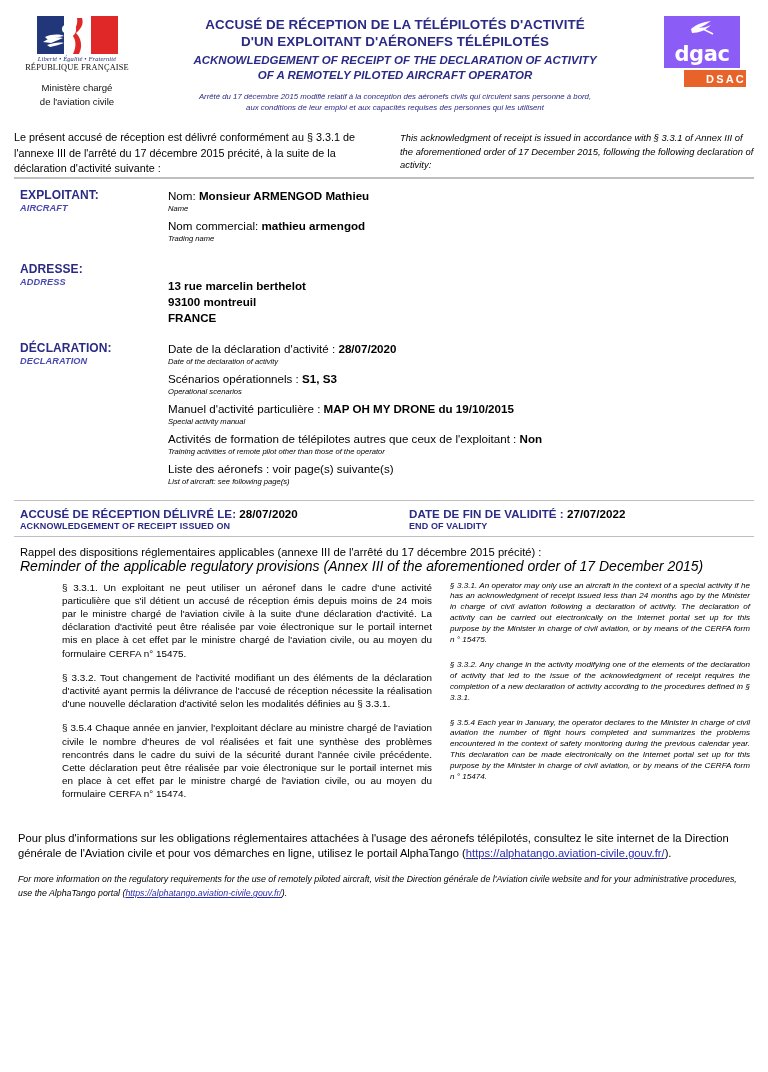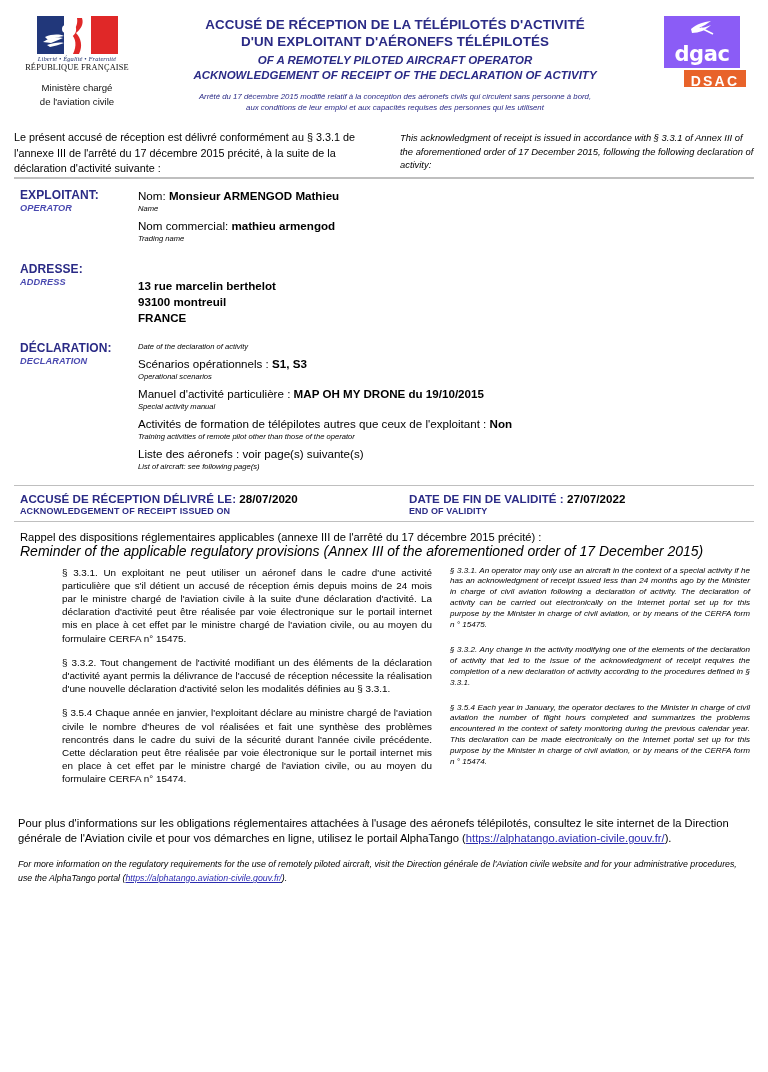--- a/index.html
+++ b/index.html
@@ -127,25 +127,25 @@
   .dsac-box {
     width: 62px;
     height: 17px;
     background: #e8632a;
     margin: 2px auto 0 34px;
     position: relative;
   }
   .dsac-word {
     position: absolute;
     left: 0; right: 0; top: 3px;
-    font-size: 14px;
+    font-size: 11px;
     font-weight: bold;
     color: #ffffff;
     letter-spacing: 2.2px;
-    text-align: center;
+    text-align: right;
   }
 
   
   .intro {
     display: flex;
     margin-top: 17px;
     gap: 14px;
   }
   .intro-fr {
     flex: 0 0 372px;
@@ -189,20 +189,21 @@
     font-weight: bold;
     color: #2b2b86;
     margin-top: 2px;
     letter-spacing: .1px;
   }
 
   
   .section {
     display: flex;
     padding-top: 9px;
+    gap: 30px;
   }
   .sec-label {
     flex: 0 0 124px;
     padding-left: 6px;
     box-sizing: border-box;
   }
   .sec-label-fr {
     font-size: 12px;
     font-weight: bold;
     color: #2b2b86;
@@ -358,22 +359,22 @@
         <div>de l'aviation civile</div>
       </div>
     </div>
 
     <div class="header-center">
       <div class="title-fr">
         <div>ACCUSÉ DE RÉCEPTION DE LA TÉLÉPILOTÉS D'ACTIVITÉ</div>
         <div>D'UN EXPLOITANT D'AÉRONEFS TÉLÉPILOTÉS</div>
       </div>
       <div class="title-en">
+        <div>ACKNOWLEDGEMENT OF RECEIPT OF THE DECLARATION OF ACTIVITY</div>
         <div>OF A REMOTELY PILOTED AIRCRAFT OPERATOR</div>
-        <div>ACKNOWLEDGEMENT OF RECEIPT OF THE DECLARATION OF ACTIVITY</div>
       </div>
       <div class="subtitle-legal">
         <div>Arrêté du 17 décembre 2015 modifié relatif à la conception des aéronefs civils qui circulent sans personne à bord,</div>
         <div>aux conditions de leur emploi et aux capacités requises des personnes qui les utilisent</div>
       </div>
     </div>
 
     <div class="header-right">
       <div class="dgac-box">
         <svg class="dgac-bird" width="26" height="16" viewBox="0 0 26 16">
@@ -392,21 +393,21 @@
     <div class="intro-fr">Le présent accusé de réception est délivré conformément au § 3.3.1 de l'annexe III de l'arrêté du 17 décembre 2015 précité, à la suite de la déclaration d'activité suivante :</div>
     <div class="intro-en">This acknowledgment of receipt is issued in accordance with § 3.3.1 of Annex III of the aforementioned order of 17 December 2015, following the following declaration of activity:</div>
   </div>
 
   <div class="rule"></div>
   <div class="rule"></div>
 
   <div class="section">
     <div class="sec-label">
       <div class="sec-label-fr">EXPLOITANT:</div>
-      <div class="sec-label-en">OPERATOR</div>
+      <div class="sec-label-en">AIRCRAFT</div>
     </div>
     <div class="sec-body">
       <div class="field-fr">
         <span>Nom:</span>
         <span class="val">Monsieur ARMENGOD Mathieu</span>
       </div>
       <div class="field-en">Name</div>
       <div class="field-fr">
         <span>Nom commercial:</span>
         <span class="val">mathieu armengod</span>
@@ -427,20 +428,24 @@
     </div>
   </div>
 
   <div class="section" style="padding-top:15px;">
     <div class="sec-label">
       <div class="sec-label-fr">DÉCLARATION:</div>
       <div class="sec-label-en">DECLARATION</div>
     </div>
     <div class="sec-body">
 
+      <div class="field-fr">
+        <span>Date de la déclaration d'activité :</span>
+        <span class="val">28/07/2020</span>
+      </div>
       <div class="field-en">Date of the declaration of activity</div>
 
       <div class="field-fr">
         <span>Scénarios opérationnels :</span>
         <span class="val">S1, S3</span>
       </div>
       <div class="field-en">Operational scenarios</div>
 
       <div class="field-fr">
         <span>Manuel d'activité particulière :</span>

